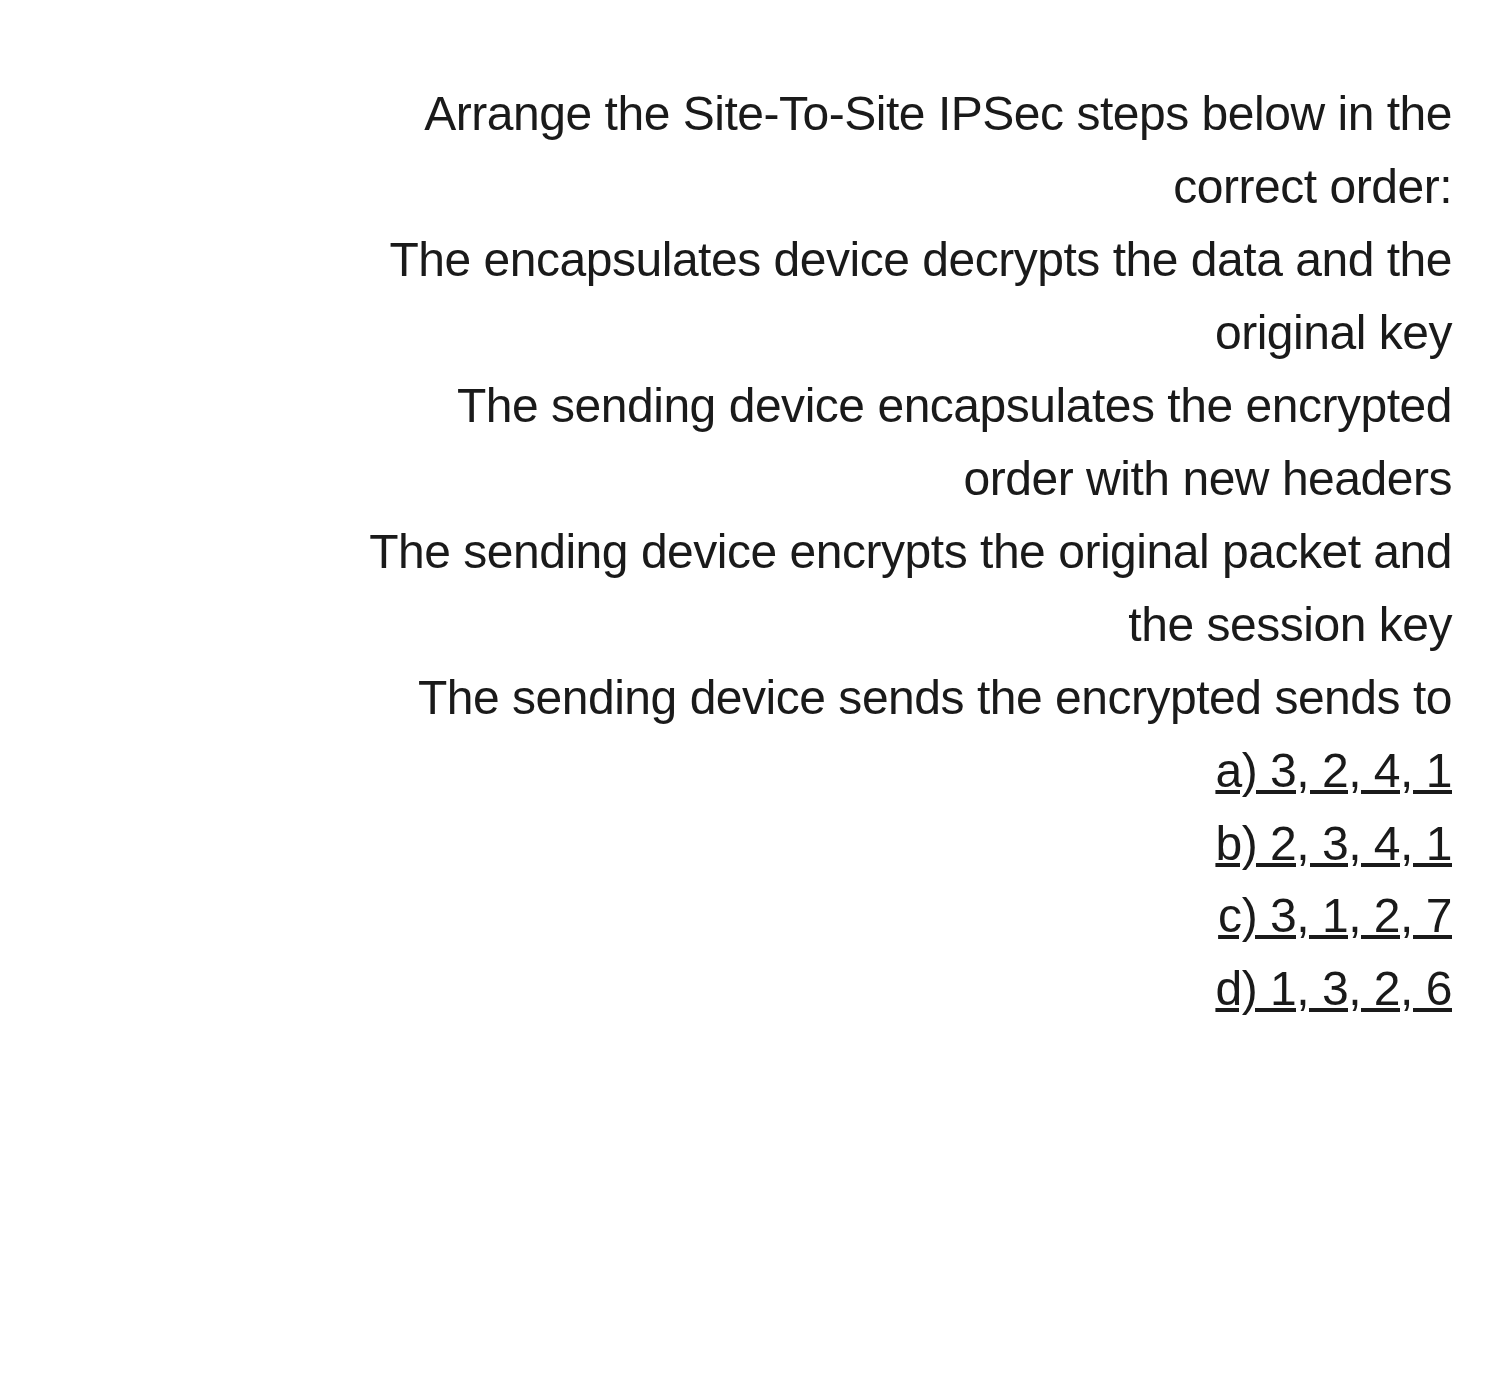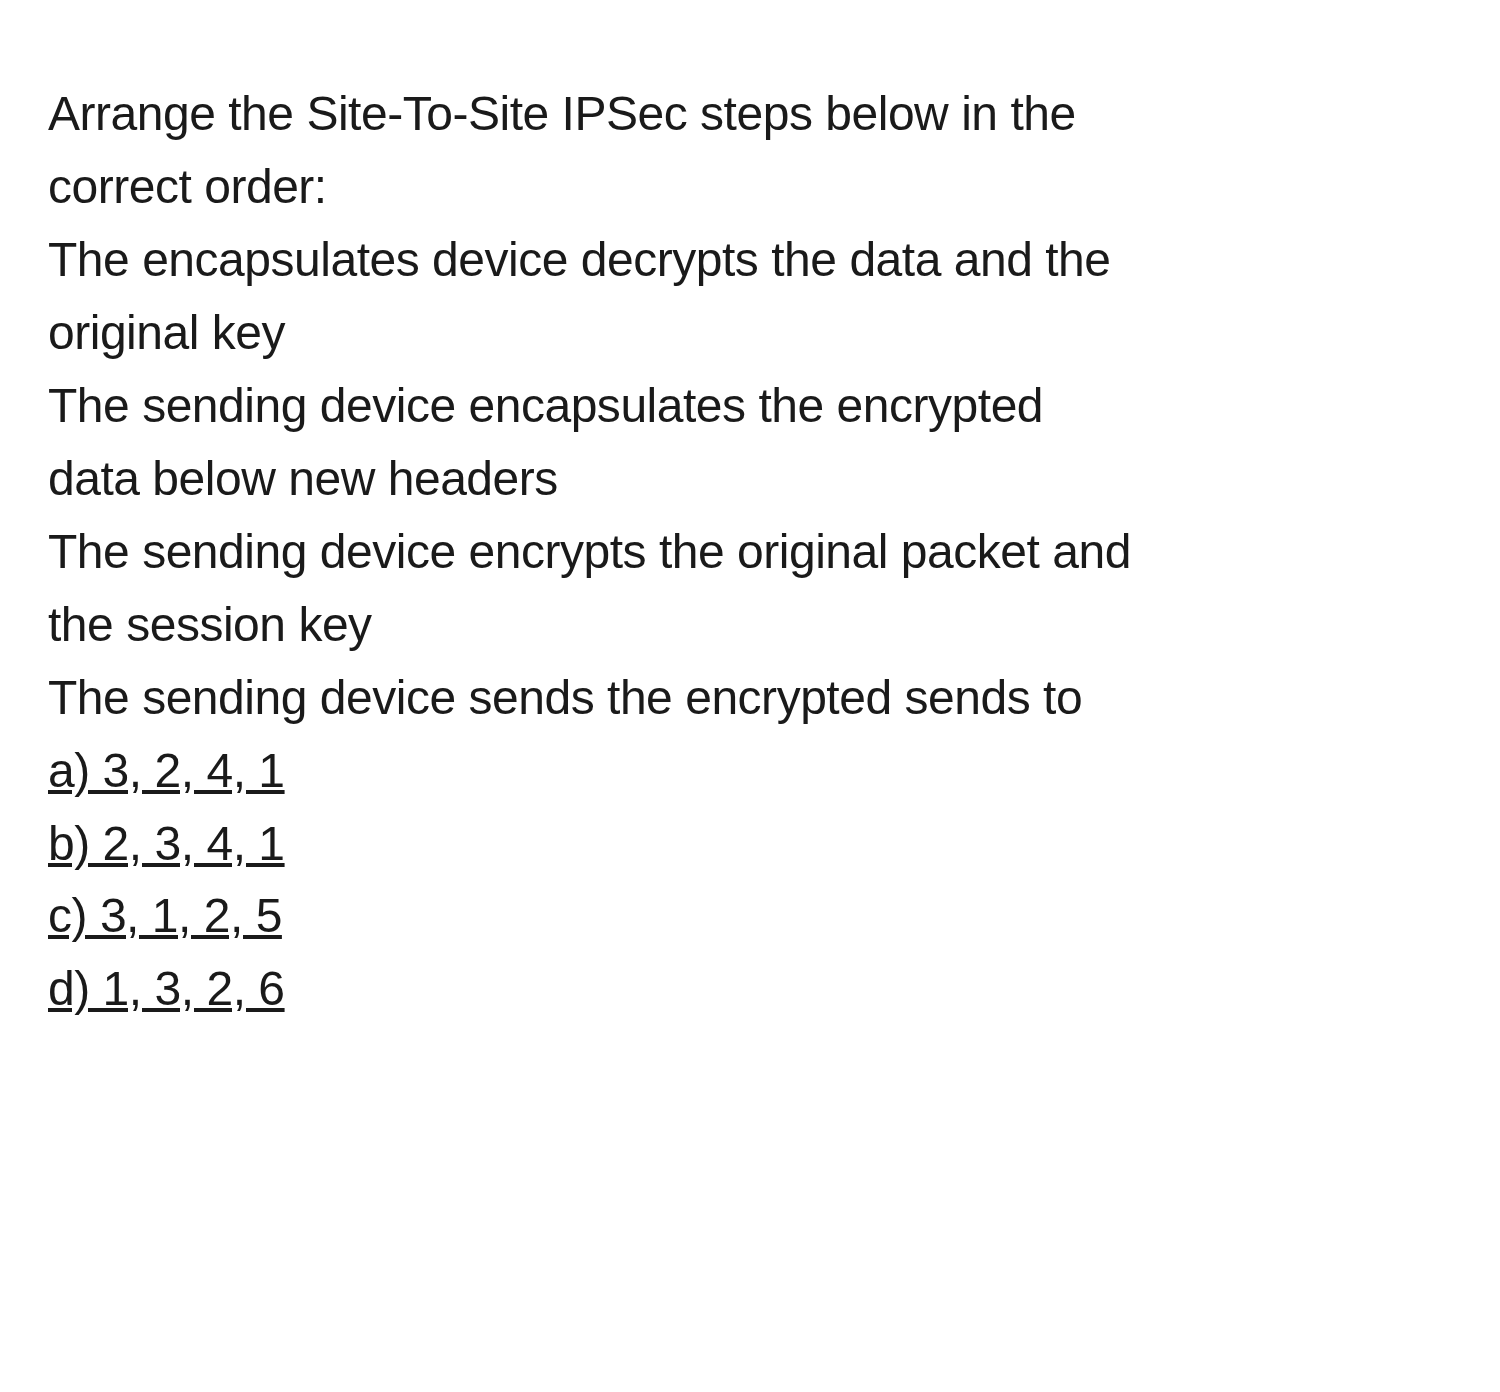--- a/index.html
+++ b/index.html
@@ -1,18 +1,19 @@
 <!DOCTYPE html>
 <html><head>
   <meta charset="utf-8">
   <style>
     * {
       margin: 0;
       padding: 0;
       box-sizing: border-box;
+      text-align: right;
     }
     body {
       background: #ffffff;
       font-family: -apple-system, BlinkMacSystemFont, "Segoe UI", Helvetica, Arial, sans-serif;
       width: 1500px;
       height: 1392px;
       padding: 78px 48px 48px 48px;
     }
     .content {
       font-size: 48px;
@@ -35,34 +36,34 @@
   <div class="paragraph">
     <span>Arrange the Site-To-Site IPSec steps below in the</span><br>
     <span>correct order:</span>
   </div>
   <div class="paragraph">
     <span>The encapsulates device decrypts the data and the</span><br>
     <span>original key</span>
   </div>
   <div class="paragraph">
     <span>The sending device encapsulates the encrypted</span><br>
-    <span>data below new headers</span>
+    <span>order with new headers</span>
   </div>
   <div class="paragraph">
     <span>The sending device encrypts the original packet and</span><br>
     <span>the session key</span>
   </div>
   <div class="paragraph">
     <span>The sending device sends the encrypted sends to</span><br>
   </div>
   <div class="option">
     <span>a) 3, 2, 4, 1</span>
   </div>
   <div class="option">
     <span>b) 2, 3, 4, 1</span>
   </div>
   <div class="option">
-    <span>c) 3, 1, 2, 5</span>
+    <span>c) 3, 1, 2, 7</span>
   </div>
   <div class="option">
     <span>d) 1, 3, 2, 6</span>
   </div>
 </div>
 
 </body></html>

